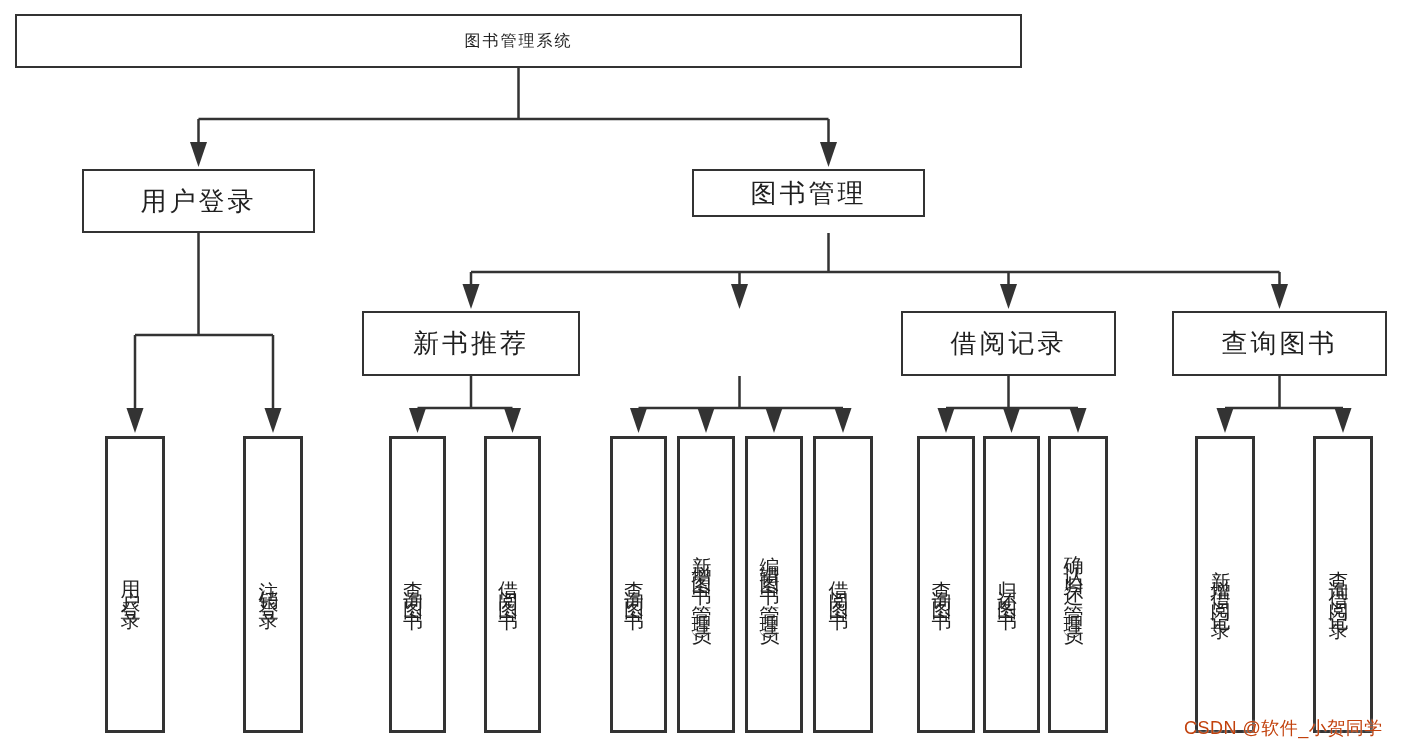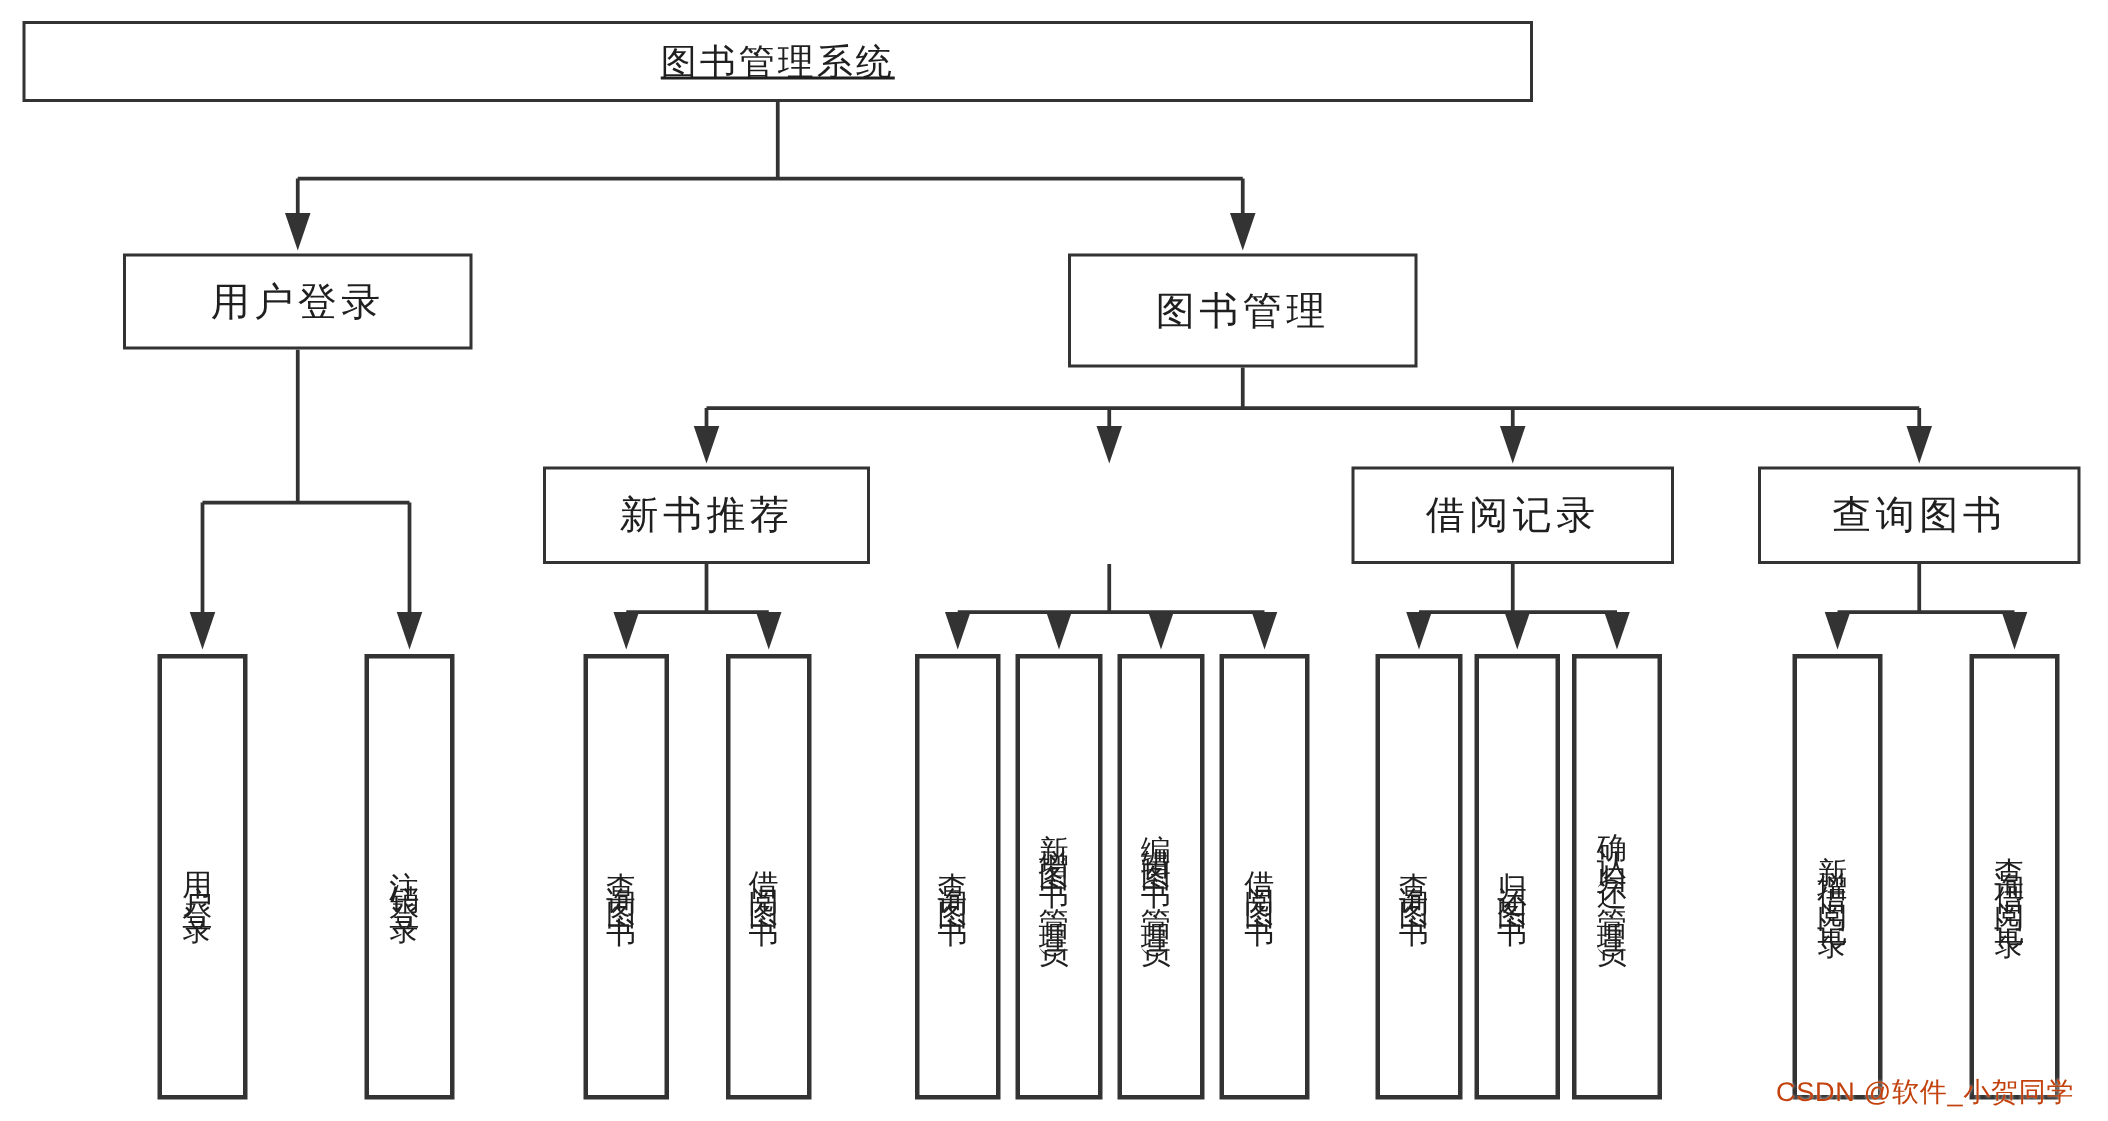--- a/index.html
+++ b/index.html
@@ -6,21 +6,21 @@
   .canvas{
     position:relative;width:1405px;height:747px;background:#ffffff;overflow:hidden;
     font-family:"Liberation Sans","DejaVu Sans",sans-serif;color:#1f1f1f;
   }
   .connectors{position:absolute;left:0;top:0;z-index:1;}
   .box{
     position:absolute;z-index:2;background:#ffffff;border:2.5px solid #333333;
     display:flex;align-items:center;justify-content:center;box-sizing:border-box;
     white-space:nowrap;
   }
-  .root{font-size:24px;letter-spacing:2px;text-decoration:underline;}
+  .root{font-size:16px;letter-spacing:2px;}
   .l2,.l3{font-size:26px;letter-spacing:3px;}
   .leaf{border-width:3px;}
   .leaf .vtext{
     writing-mode:vertical-rl;text-orientation:mixed;
     font-size:20px;letter-spacing:10px;line-height:1;padding-block-start:8px;
   }
   .watermark{
     position:absolute;z-index:3;left:1184px;top:716px;font-size:18px;
     color:#c2410c;letter-spacing:0.5px;white-space:nowrap;
     text-shadow:0 0 2px rgba(255,255,255,0.9);
@@ -60,21 +60,21 @@
       <polygon points="1003,408 1020,408 1011.5,433"></polygon>
       <polygon points="1069.5,408 1086.5,408 1078,433"></polygon>
       <polygon points="1216.5,408 1233.5,408 1225,433"></polygon>
       <polygon points="1334.5,408 1351.5,408 1343,433"></polygon>
     </g>
   </svg>
 
   <div class="box root" style="left:15px;top:14px;width:1007px;height:54px">图书管理系统</div>
 
   <div class="box l2" style="left:82px;top:169px;width:233px;height:64px">用户登录</div>
-  <div class="box l2" style="left:712px;top:169px;width:233px;height:76px">图书管理</div>
+  <div class="box l2" style="left:692px;top:169px;width:233px;height:48px">图书管理</div>
 
   <div class="box l3" style="left:362px;top:311px;width:218px;height:65px">新书推荐</div>
   <div class="box l3" style="left:901px;top:311px;width:215px;height:65px">借阅记录</div>
   <div class="box l3" style="left:1172px;top:311px;width:215px;height:65px">查询图书</div>
 
   <div class="box leaf" style="left:105px;top:436px;width:60px;height:297px">
     <span class="vtext">用户登录</span>
   </div>
   <div class="box leaf" style="left:243px;top:436px;width:60px;height:297px">
     <span class="vtext">注销登录</span>

